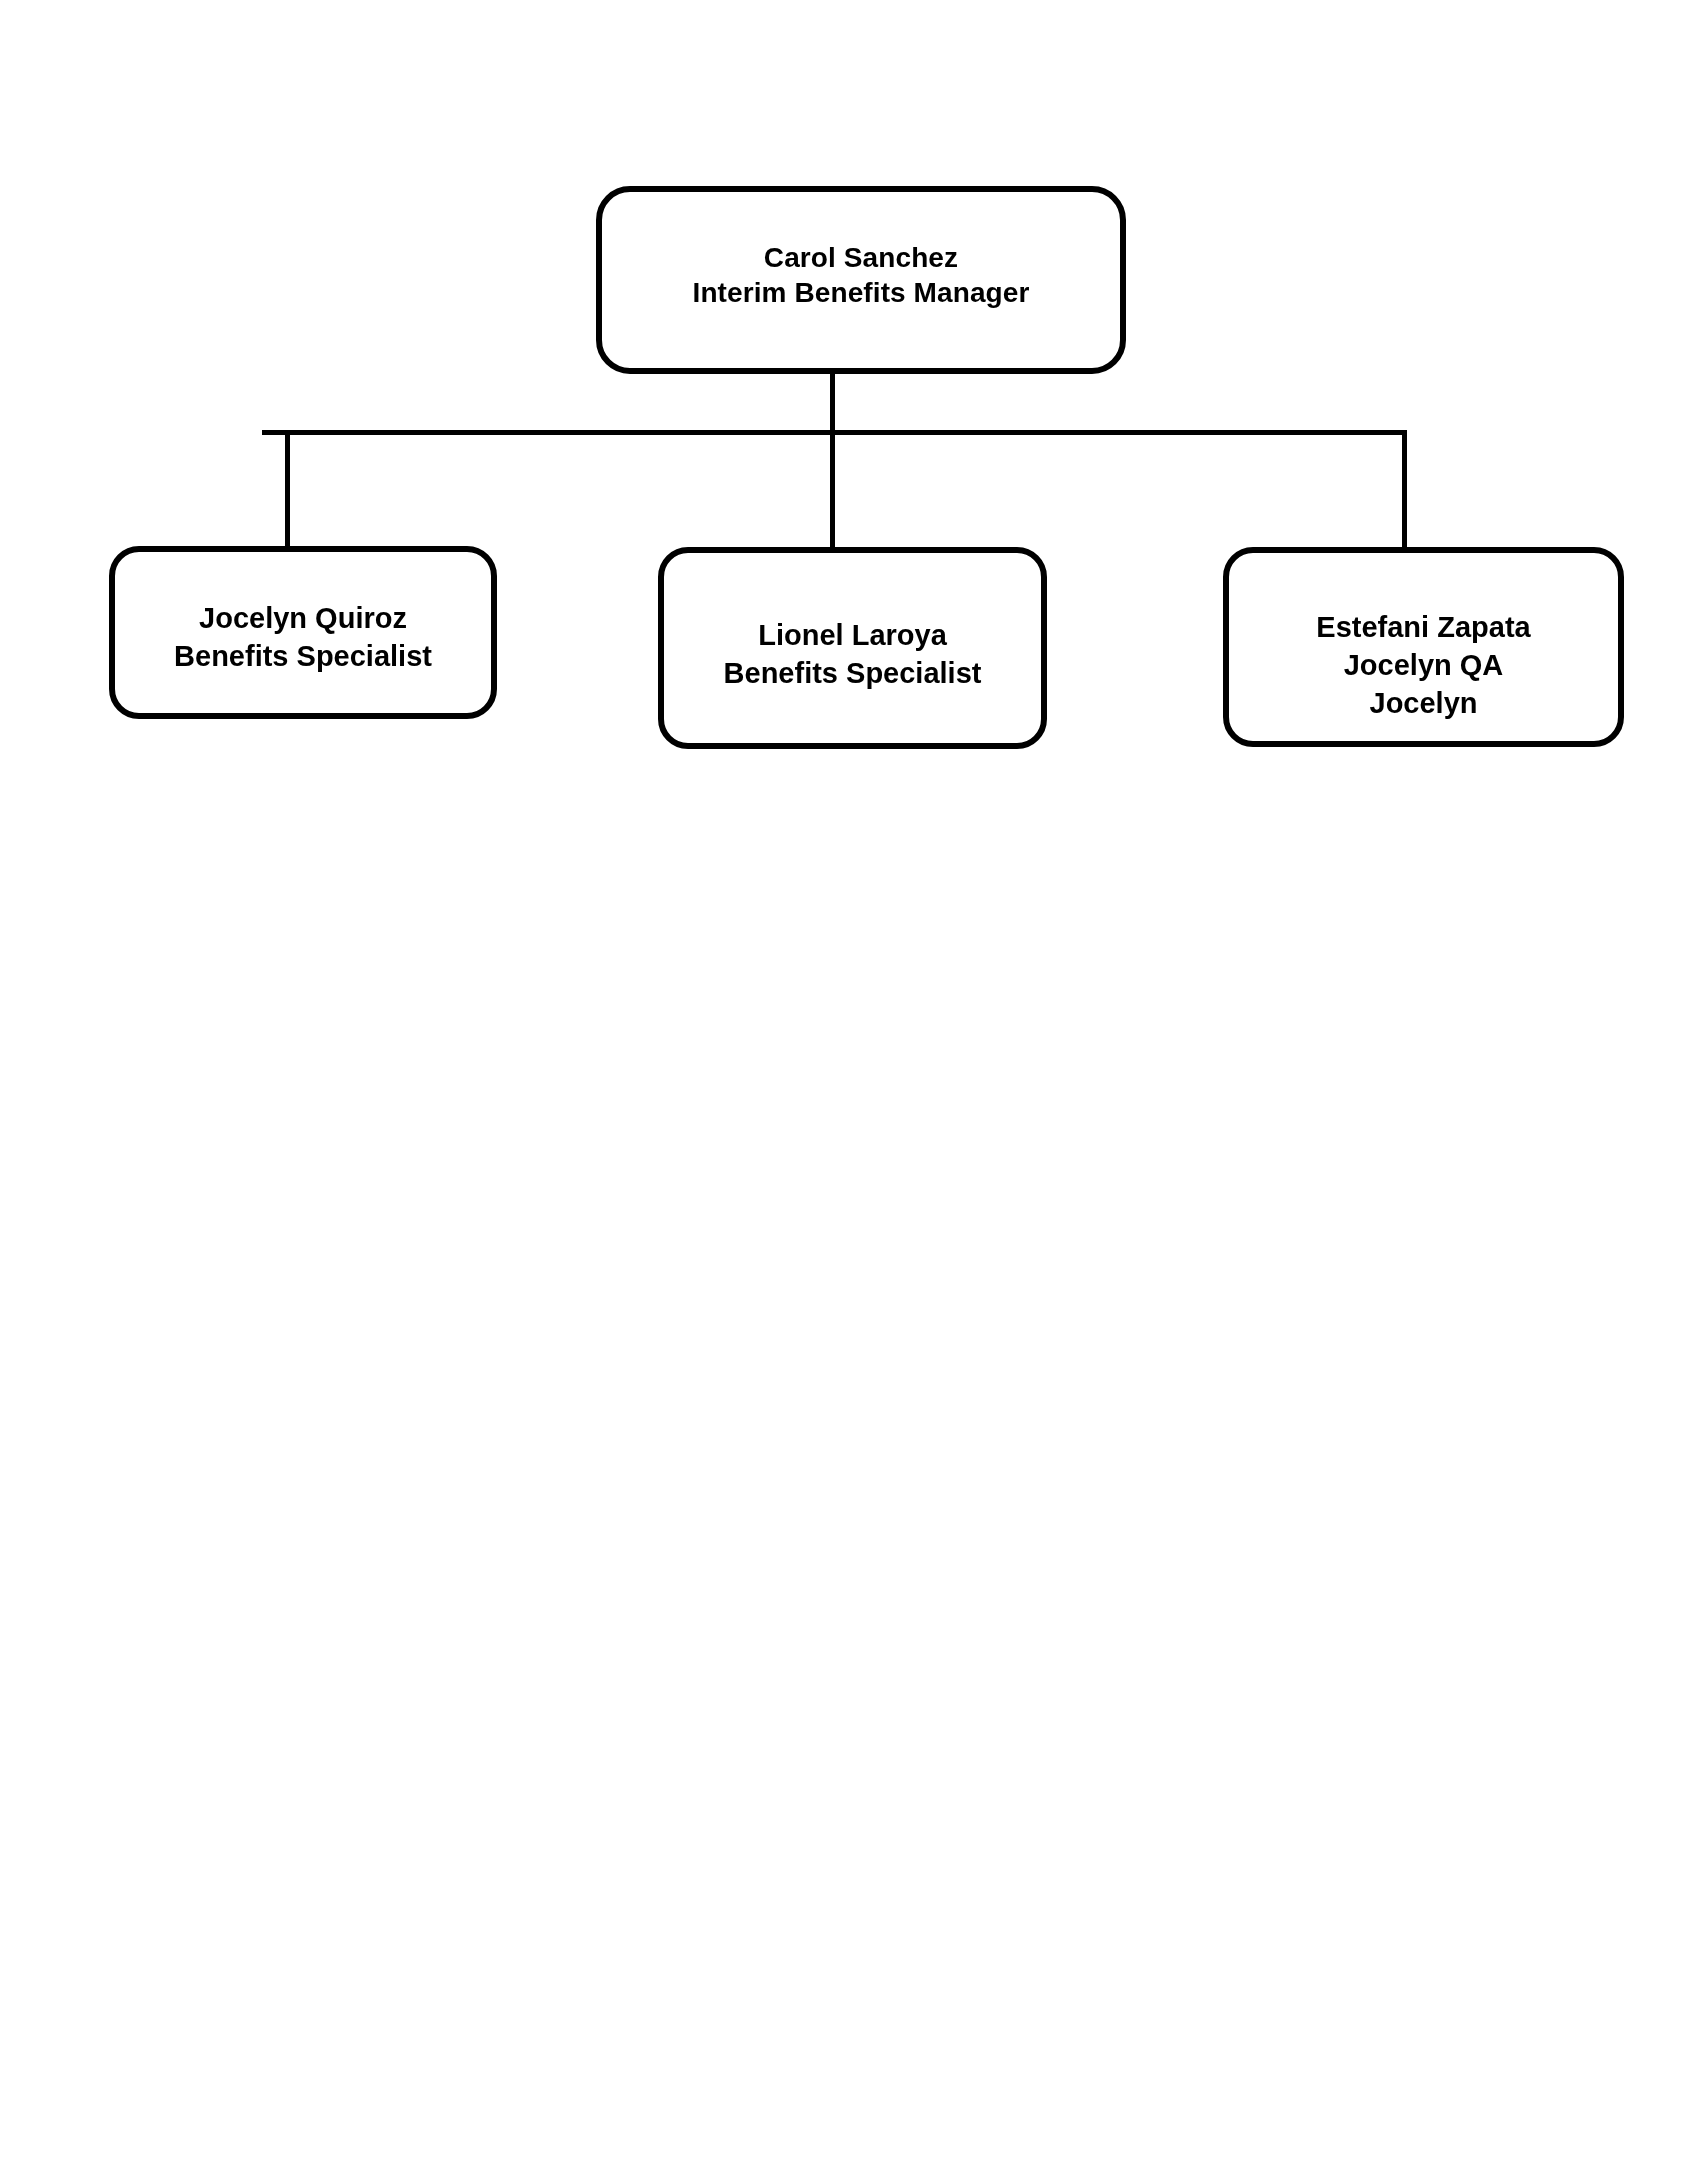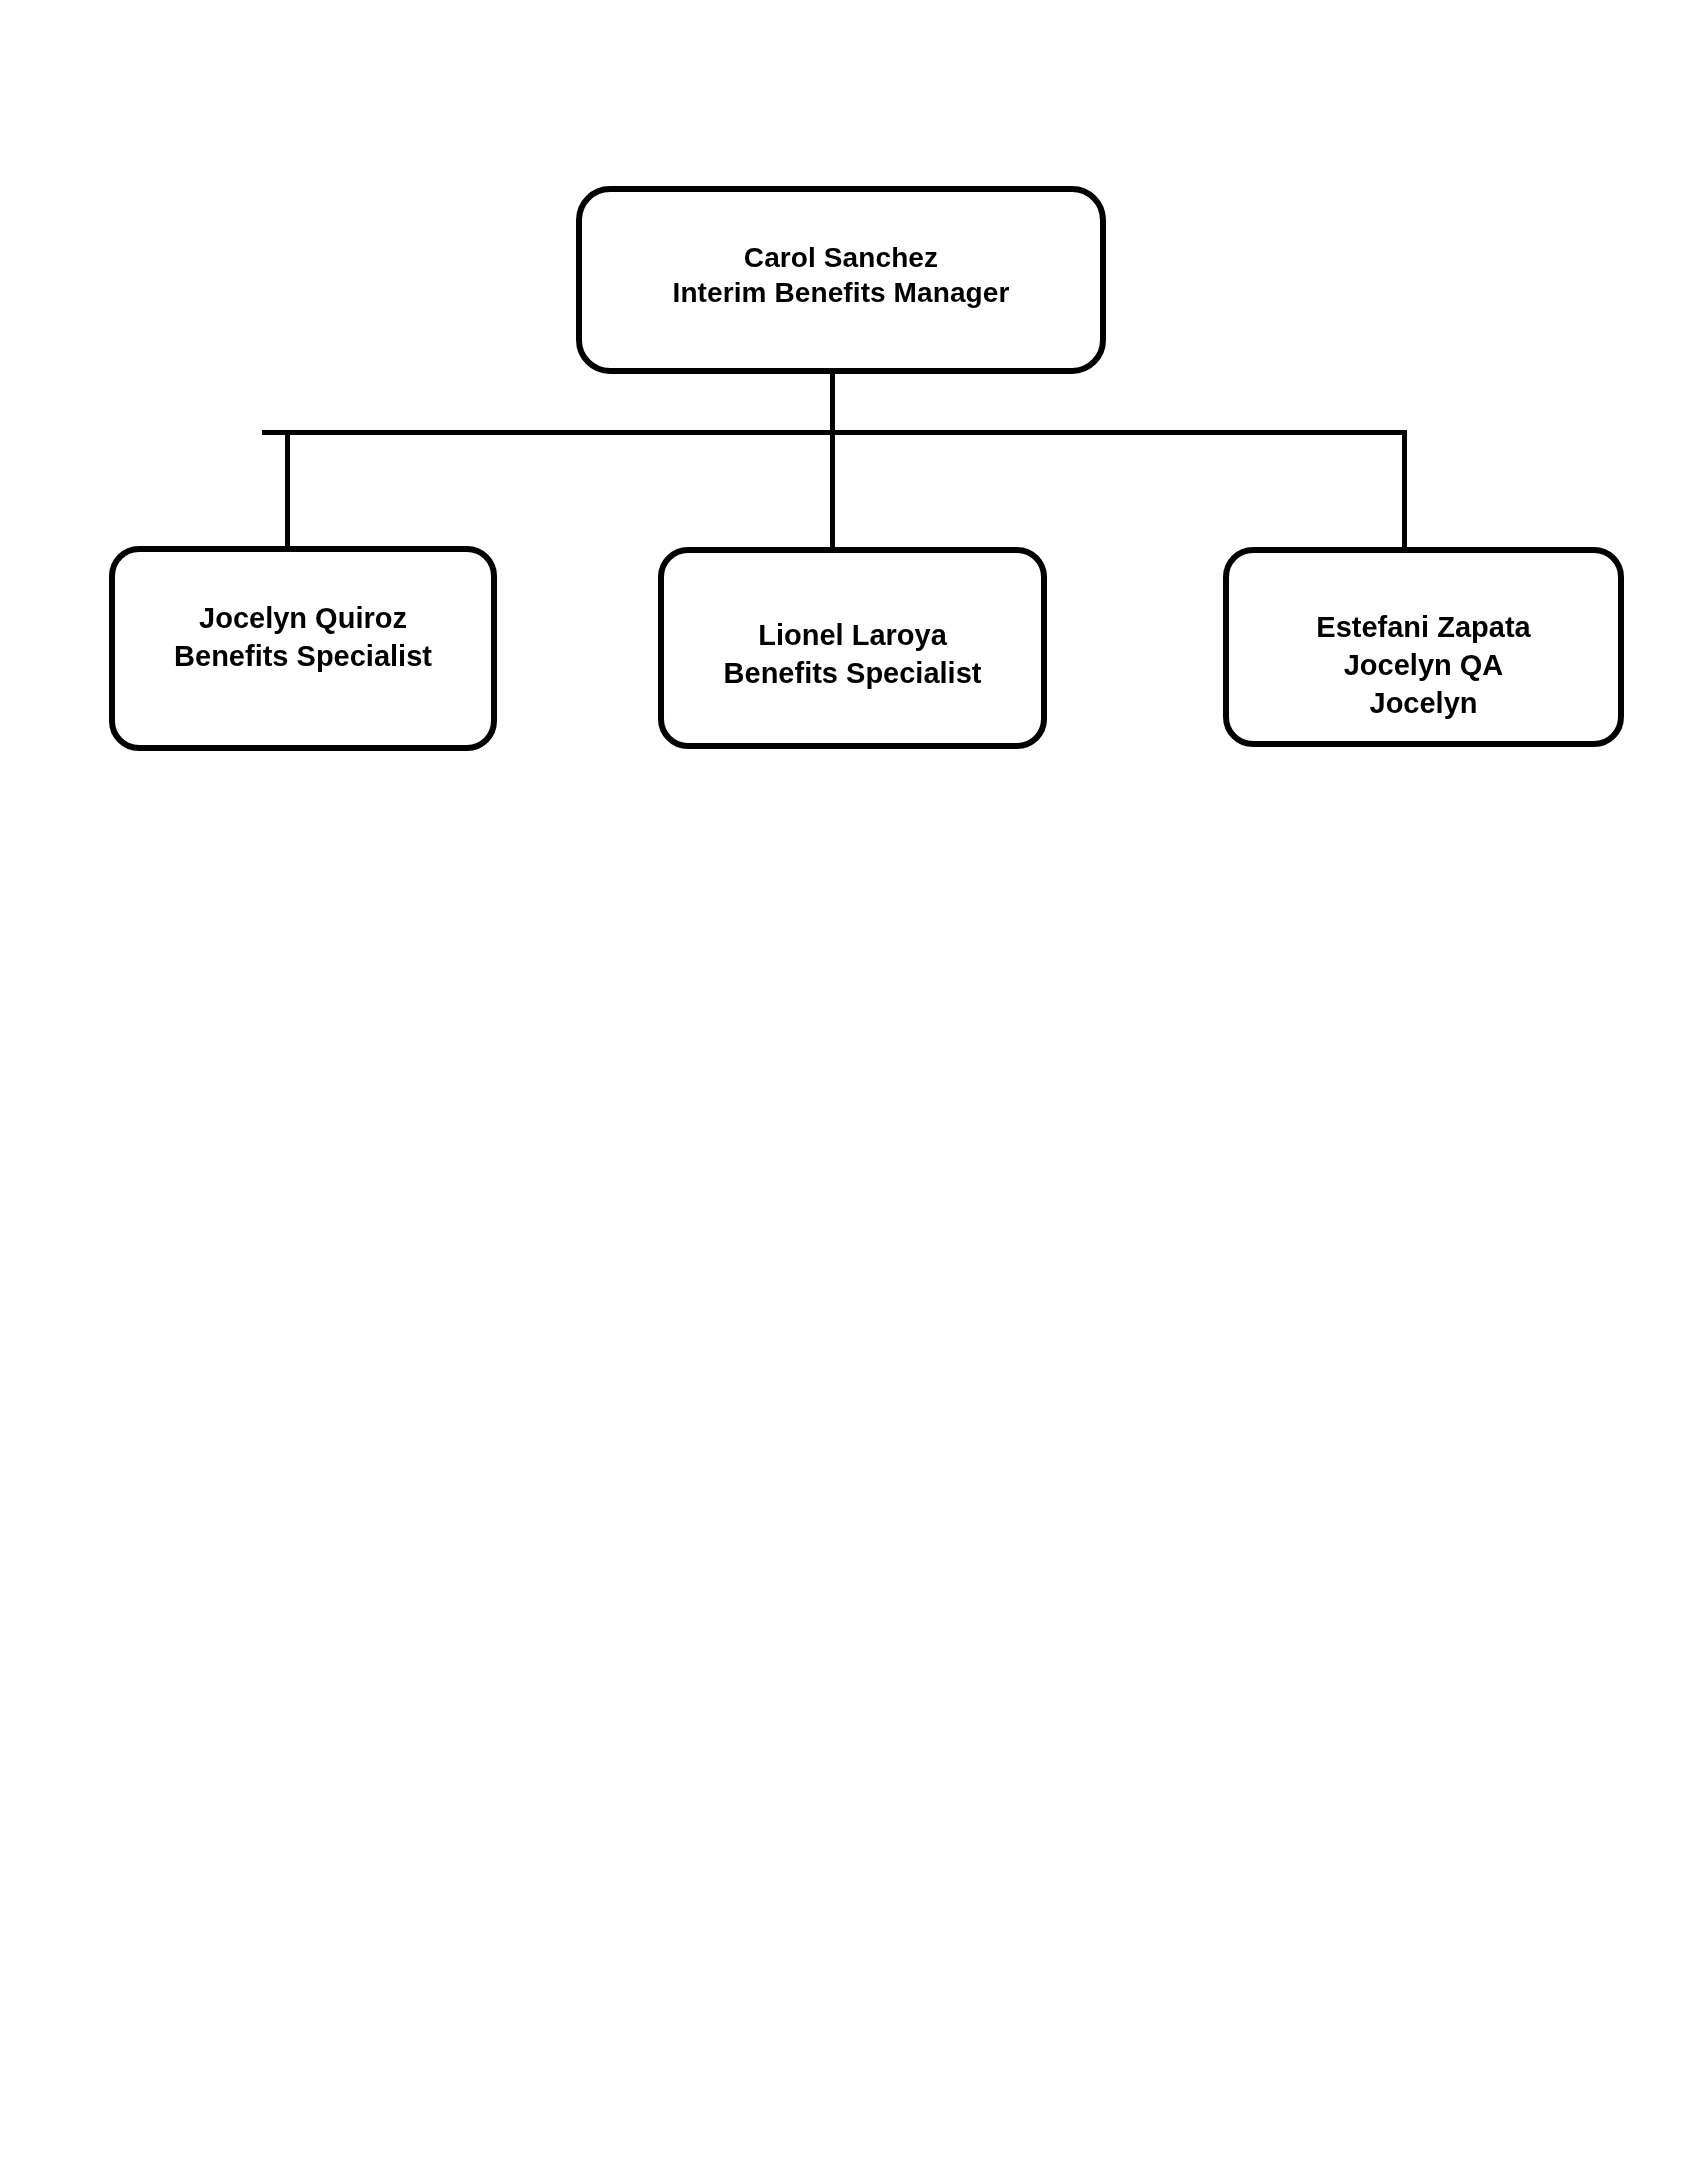--- a/index.html
+++ b/index.html
@@ -39,36 +39,36 @@
   }
   .node-line {
     display: block;
     text-align: center;
     color: #000000;
     font-weight: bold;
     white-space: nowrap;
   }
   
   .node-root {
-    left: 576px;
+    left: 596px;
     top: 186px;
     width: 530px;
     height: 188px;
     border-radius: 34px;
     padding-top: 48px;
   }
   .node-root .node-line {
     font-size: 28px;
     line-height: 35px;
     letter-spacing: 0.1px;
   }
   
   .node-child {
     width: 388px;
-    height: 205px;
+    height: 173px;
     border-radius: 30px;
   }
   .node-child .node-line {
     font-size: 29px;
     line-height: 38px;
   }
   .node-child-0 {
     left: 109px;
     top: 546px;
     padding-top: 47px;

